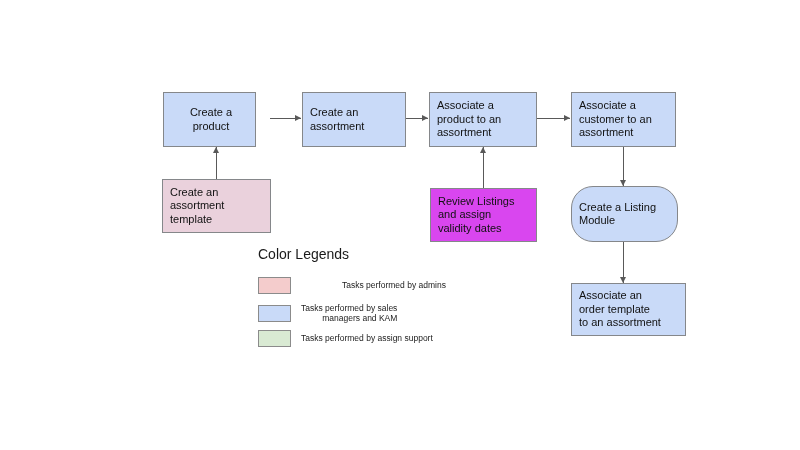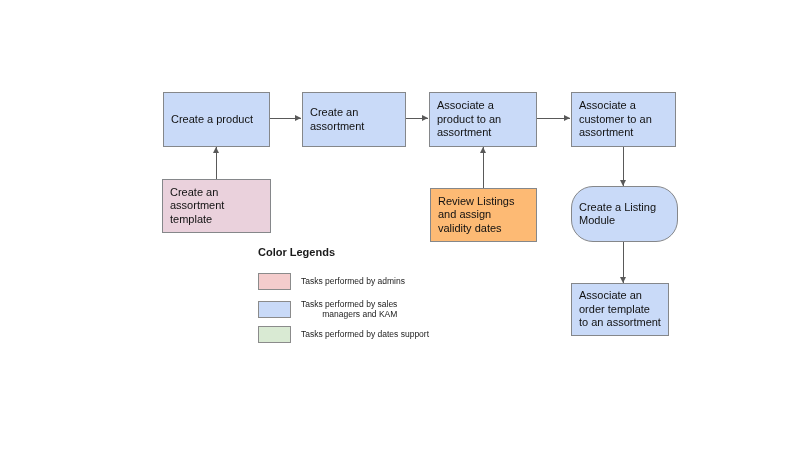--- a/index.html
+++ b/index.html
@@ -15,21 +15,21 @@
     display: flex;
     align-items: center;
     padding: 2px 4px 2px 7px;
     font-size: 11px;
     line-height: 13.5px;
     color: #111111;
     white-space: pre-line;
   }
   .node-blue  { background: #c9daf8; }
   .node-pink  { background: #ead1dc; }
-  .node-green { background: #fdba74; }
+  .node-green { background: #d946ef; }
 
   
   .arrow { position: absolute; background: #595959; }
   .arrow-r { height: 1px; }
   .arrow-r::after {
     content: ""; position: absolute; right: 0; top: -3px;
     border-left: 6px solid #595959;
     border-top: 3px solid transparent; border-bottom: 3px solid transparent;
   }
   .arrow-u { width: 1px; }
@@ -40,39 +40,39 @@
   }
   .arrow-d { width: 1px; }
   .arrow-d::after {
     content: ""; position: absolute; bottom: 0; left: -3px;
     border-top: 6px solid #595959;
     border-left: 3px solid transparent; border-right: 3px solid transparent;
   }
 
   
   .legend { position: absolute; left: 258px; top: 246px; }
-  .legend-title { font-size: 11px; font-weight: bold; color: #1a1a1a; margin-bottom: 15px; }
+  .legend-title { font-size: 14px; font-weight: normal; color: #1a1a1a; margin-bottom: 15px; }
   .legend-item { display: flex; align-items: center; }
-  .legend-item.mb-lg { margin-bottom: 10px; }
+  .legend-item.mb-lg { margin-bottom: 10px; gap: 41px; }
   .legend-item.mb-sm { margin-bottom: 7px; text-align: right; }
   .swatch { width: 33px; height: 17px; border: 1px solid #8b8b8b; flex: 0 0 auto; }
   .swatch-pink  { background: #f4cccc; }
   .swatch-blue  { background: #c9daf8; }
   .swatch-green { background: #d9ead3; }
   .legend-label {
     margin-left: 10px; font-size: 8.5px; line-height: 9.5px;
     color: #222222; white-space: pre-line;
   }
 </style>
 </head>
 <body>
 
 <div class="canvas">
 
-  <div class="node node-blue" style="left:163px; top:92px; width:107px; height:55px;text-align:center;">Create a product</div>
+  <div class="node node-blue" style="left:163px; top:92px; width:93px; height:55px;text-align:center;">Create a product</div>
 
   <div class="node node-blue" style="left:302px; top:92px; width:104px; height:55px;">Create an
 assortment</div>
 
   <div class="node node-blue" style="left:429px; top:92px; width:108px; height:55px;">Associate a
 product to an
 assortment</div>
 
   <div class="node node-blue" style="left:571px; top:92px; width:105px; height:55px;">Associate a
 customer to an
@@ -82,21 +82,21 @@
 assortment
 template</div>
 
   <div class="node node-green" style="left:430px; top:188px; width:107px; height:54px;">Review Listings
 and assign
 validity dates</div>
 
   <div class="node node-blue" style="left:571px; top:186px; width:107px; height:56px;border-radius:22px;">Create a Listing
 Module</div>
 
-  <div class="node node-blue" style="left:571px; top:283px; width:98px; height:53px;">Associate an
+  <div class="node node-blue" style="left:571px; top:283px; width:115px; height:53px;">Associate an
 order template
 to an assortment</div>
 
   <div class="arrow arrow-r" style="left:270px; top:118px; width:31px;"></div>
   <div class="arrow arrow-r" style="left:406px; top:118px; width:22px;"></div>
   <div class="arrow arrow-r" style="left:537px; top:118px; width:33px;"></div>
   <div class="arrow arrow-u" style="left:216px; top:147px; height:32px;"></div>
   <div class="arrow arrow-u" style="left:483px; top:147px; height:41px;"></div>
   <div class="arrow arrow-d" style="left:623px; top:147px; height:39px;"></div>
   <div class="arrow arrow-d" style="left:623px; top:242px; height:41px;"></div>
@@ -110,17 +110,17 @@
     </div>
 
     <div class="legend-item mb-sm">
       <span class="swatch swatch-blue"></span>
       <span class="legend-label">Tasks performed by sales
 managers and KAM</span>
     </div>
 
     <div class="legend-item">
       <span class="swatch swatch-green"></span>
-      <span class="legend-label">Tasks performed by dates support</span>
+      <span class="legend-label">Tasks performed by assign support</span>
     </div>
   </div>
 
 </div>
 
 </body></html>

